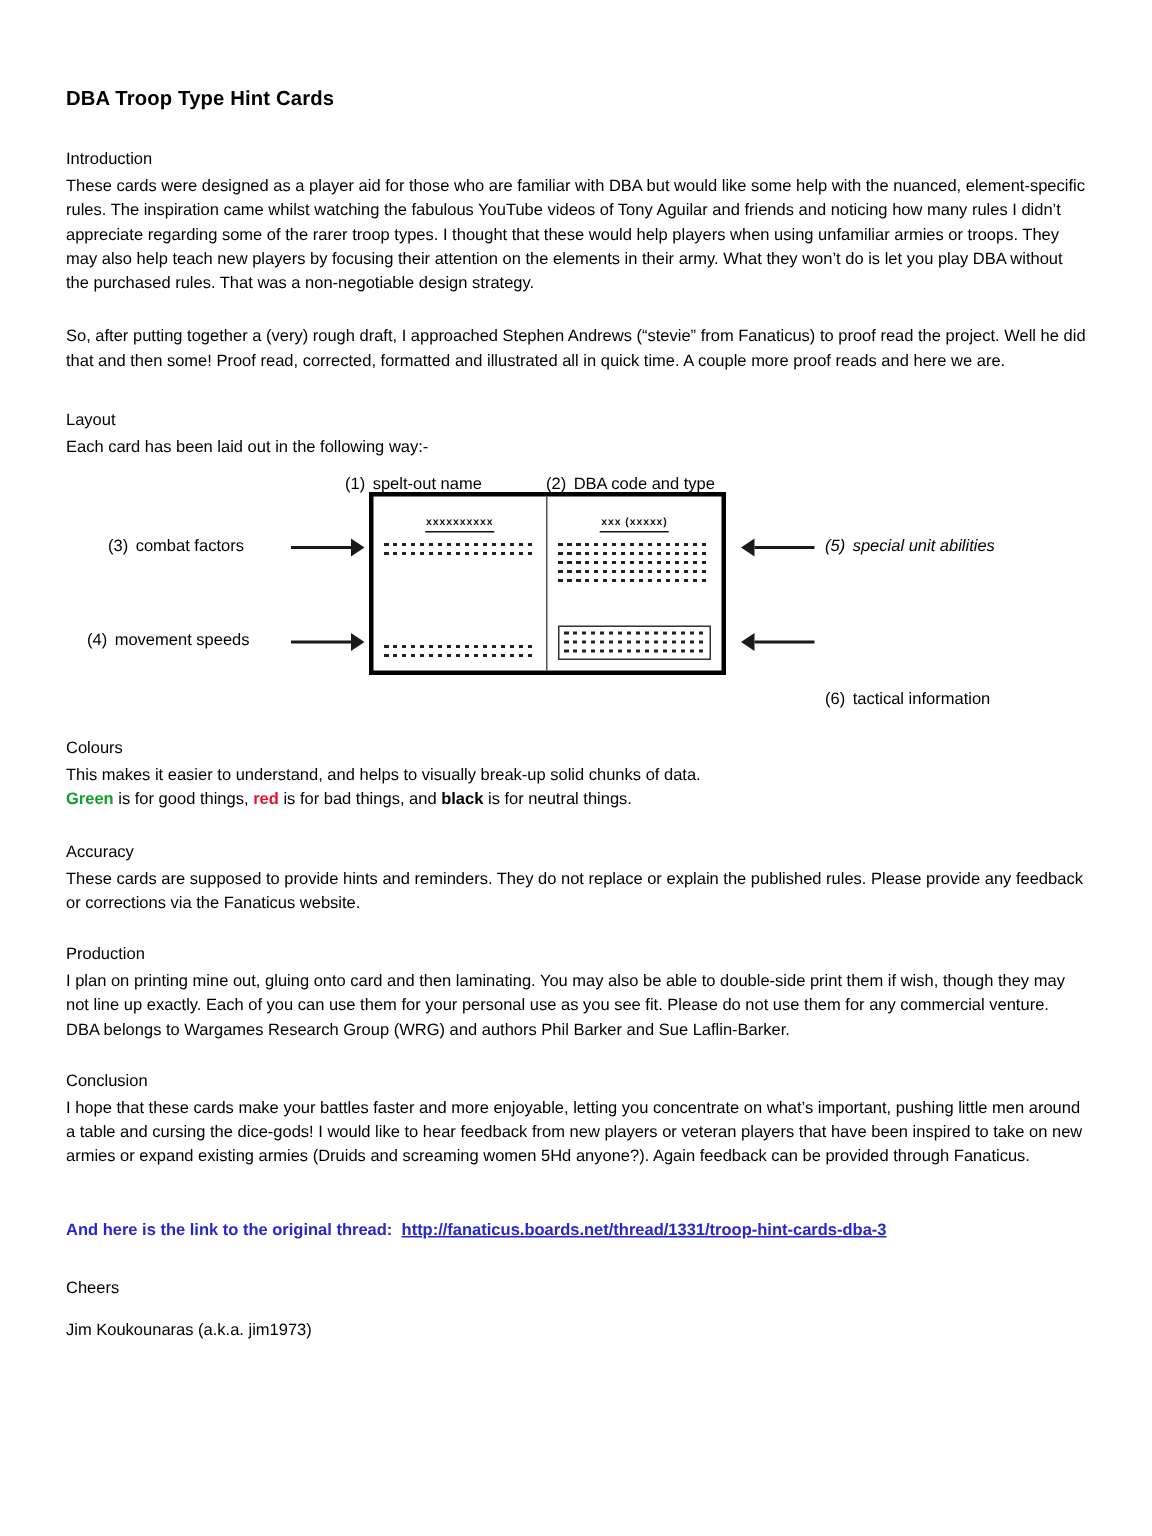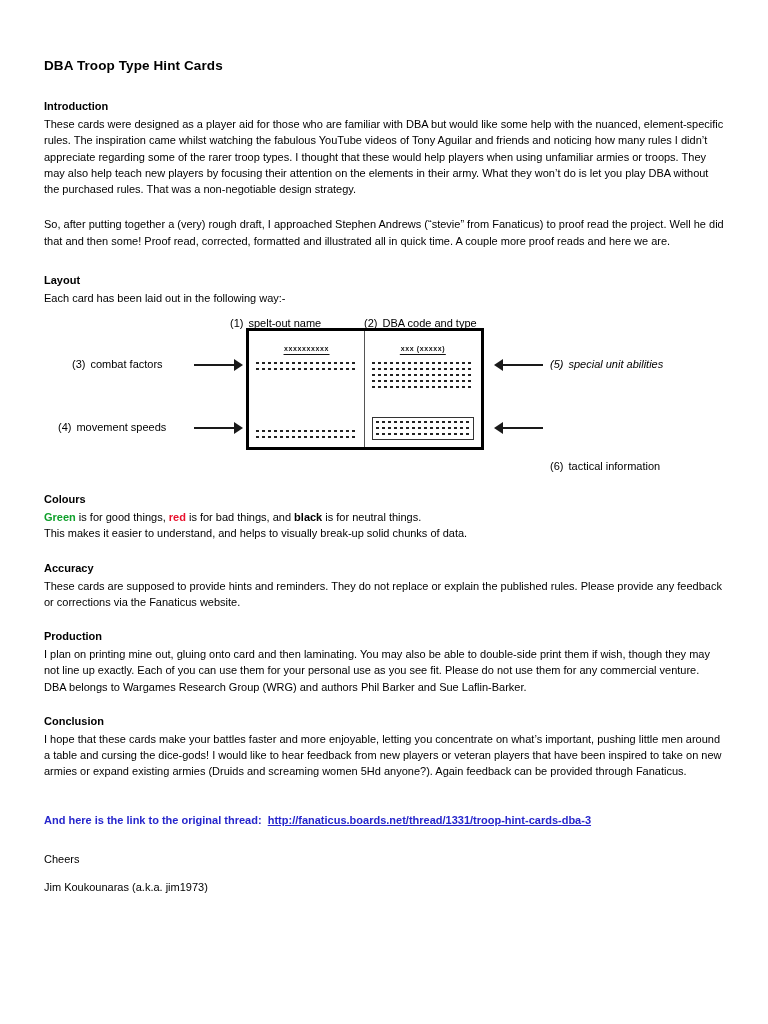--- a/index.html
+++ b/index.html
@@ -25,21 +25,21 @@
   }
   .doc-title {
     font-size: 13.5px;
     font-weight: bold;
     letter-spacing: 0.1px;
     margin: 0 0 25px 0;
     line-height: 1.2;
   }
   .section-head {
     font-size: 11px;
-    font-weight: bold;
+    font-weight: normal;
     margin: 0 0 1px 0;
     line-height: 1.45;
   }
   .body-text {
     font-size: 11px;
     line-height: 1.48;
     margin: 0;
     text-align: left;
     max-width: 688px;
   }
@@ -251,22 +251,22 @@
     </div>
 
     <div class="arrow-left" style="left:450px; top:110px;"></div>
     <div class="hline" style="left:459px; top:115px; width:40px;"></div>
     <div class="dg-label" style="left:506px; top:110px;margin-top:39px;">
       <span class="num">(6)</span><span>tactical information</span>
     </div>
   </div>
 
   <div class="section-head">Colours</div>
+  <p class="body-text">This makes it easier to understand, and helps to visually break-up solid chunks of data.</p>
   <p class="body-text"><span class="green">Green</span><span> is for good things, </span><span class="red">red</span><span> is for bad things, and </span><span class="blk">black</span><span> is for neutral things.</span></p>
-  <p class="body-text">This makes it easier to understand, and helps to visually break-up solid chunks of data.</p>
 
   <div class="gap-md"></div>
 
   <div class="section-head">Accuracy</div>
   <p class="body-text">These cards are supposed to provide hints and reminders. They do not replace or explain the published rules. Please provide any feedback or corrections via the Fanaticus website.</p>
 
   <div class="gap-md"></div>
 
   <div class="section-head">Production</div>
   <p class="body-text">I plan on printing mine out, gluing onto card and then laminating. You may also be able to double-side print them if wish, though they may not line up exactly. Each of you can use them for your personal use as you see fit. Please do not use them for any commercial venture. DBA belongs to Wargames Research Group (WRG) and authors Phil Barker and Sue Laflin-Barker.</p>

